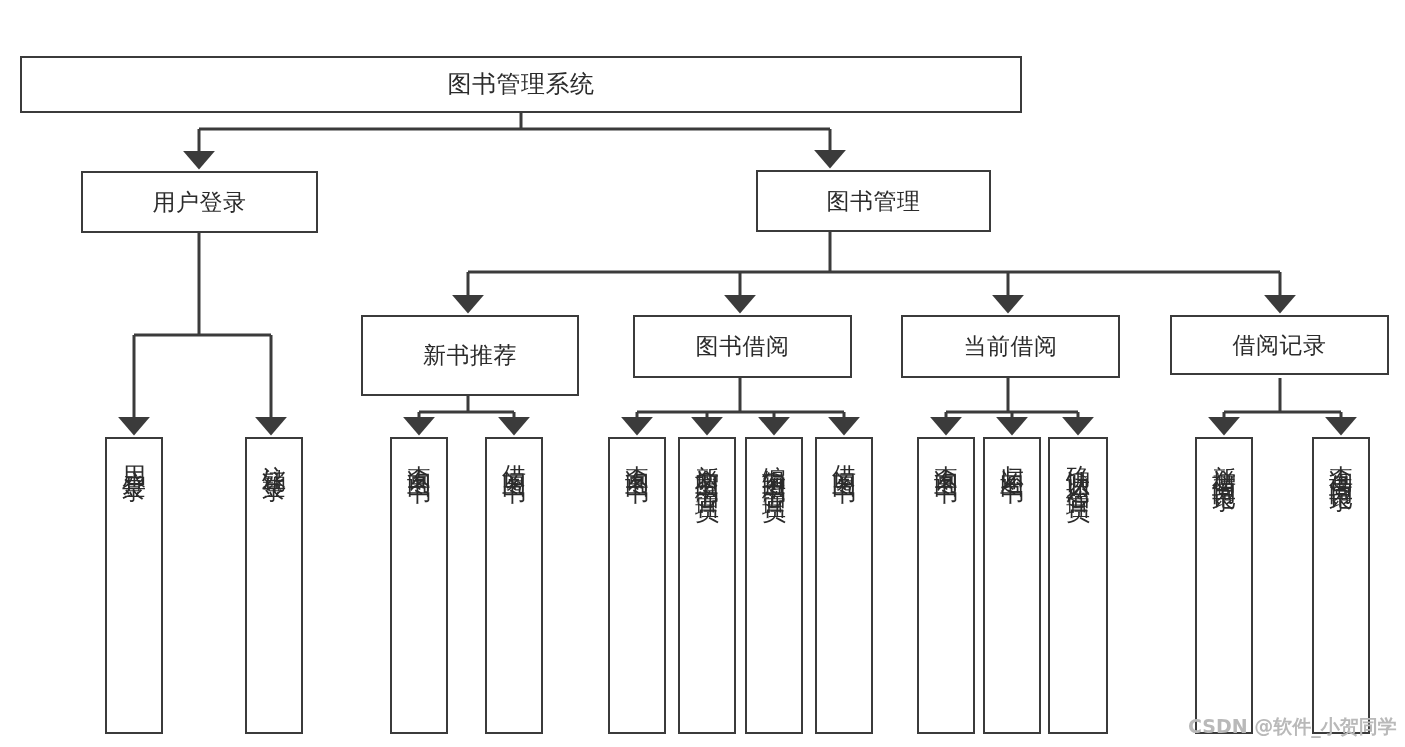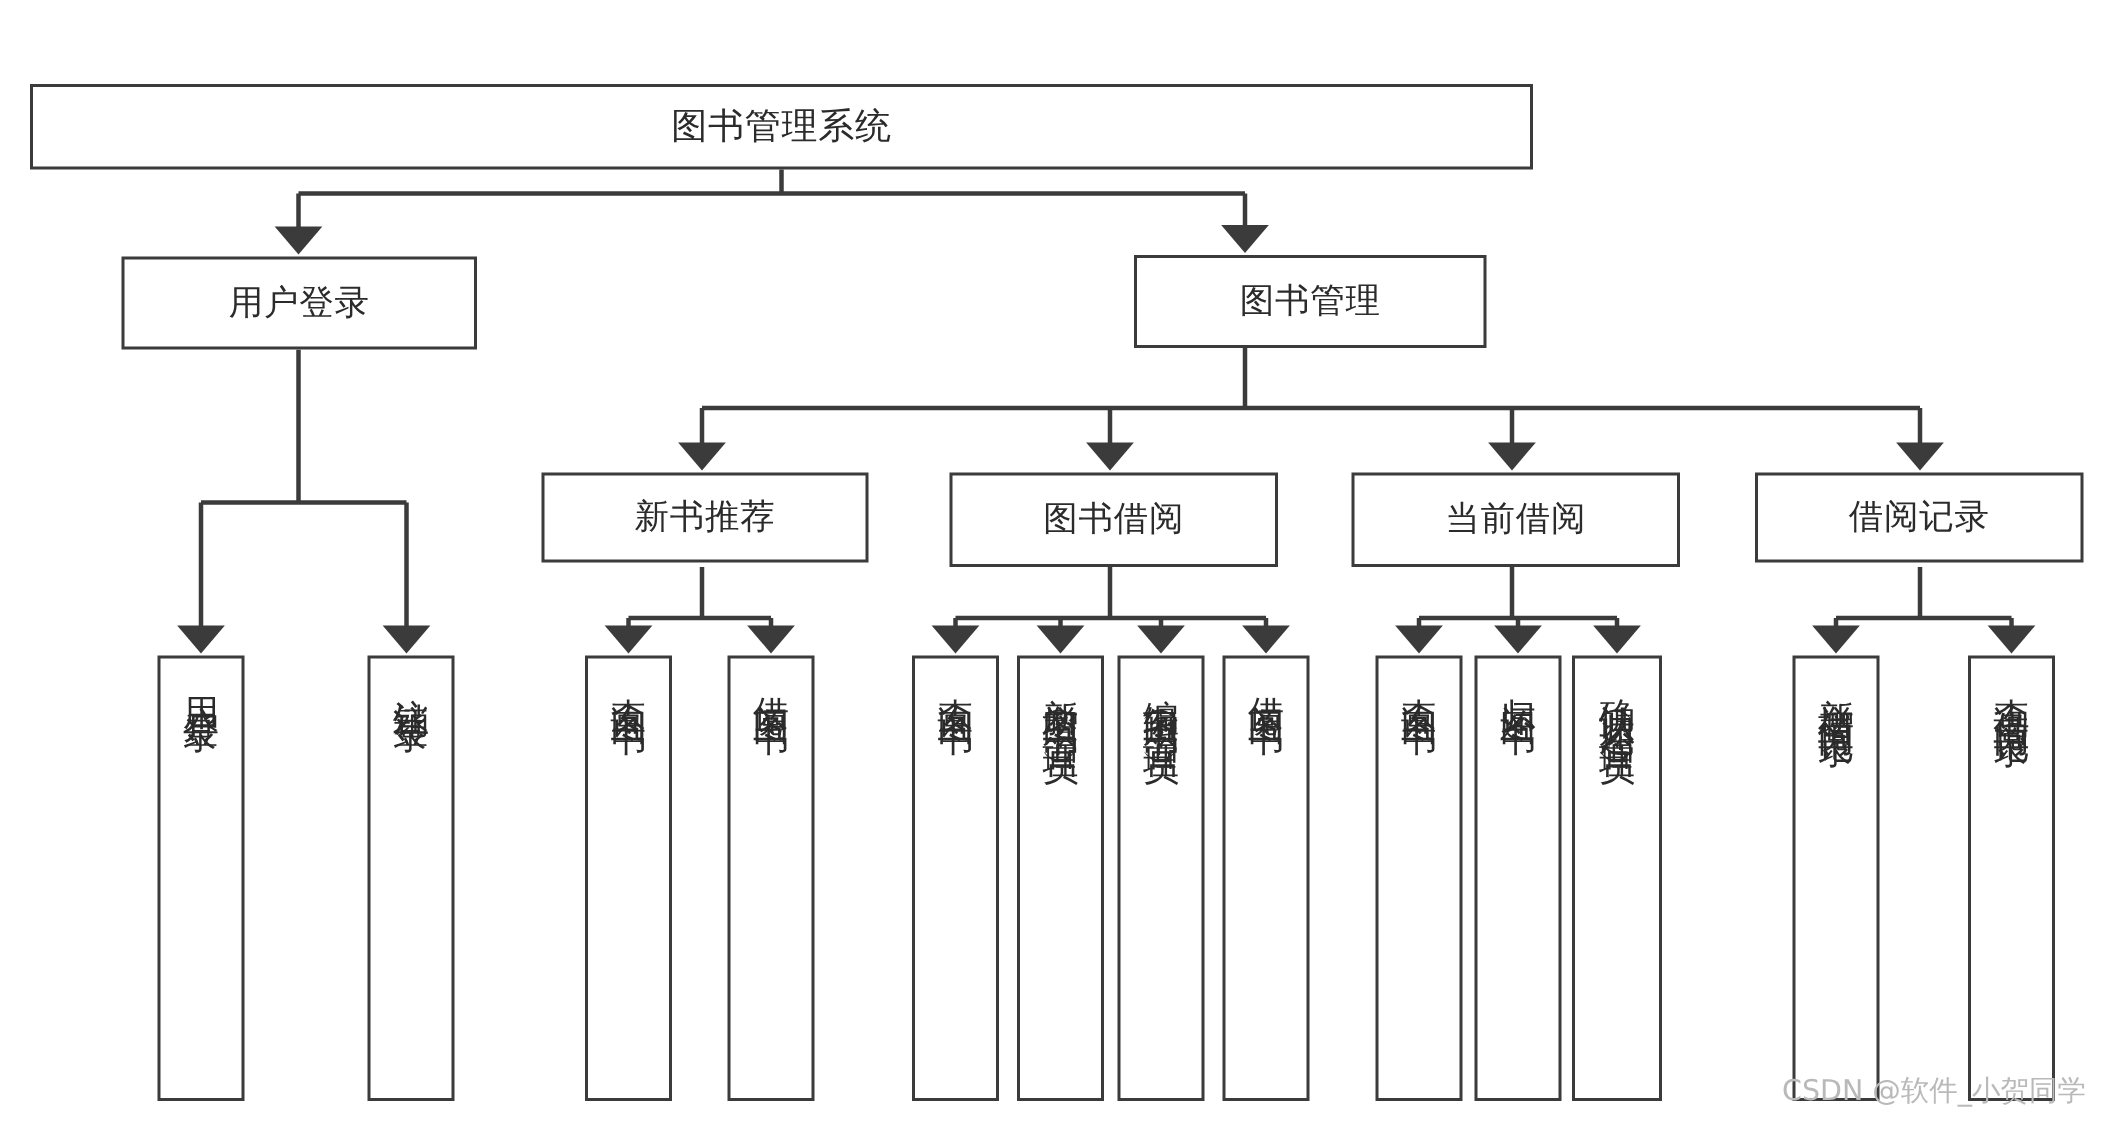--- a/index.html
+++ b/index.html
@@ -63,20 +63,21 @@
   }
   #watermark {
     position: absolute;
     left: 1188px;
     top: 714px;
     font-size: 19px;
     color: #b9b9b9;
     white-space: nowrap;
     z-index: 6;
     font-family: "DejaVu Sans", "Liberation Sans", sans-serif;
+    font-weight: bold;
   }
 </style>
 </head>
 <body>
 
 <div id="diagram-canvas">
 
   <svg id="edge-layer" viewBox="0 0 1405 747" xmlns="http://www.w3.org/2000/svg">
     <defs>
       <marker id="arrowhead" markerWidth="9" markerHeight="11" refX="3.2" refY="5.5" orient="auto" markerUnits="strokeWidth">
@@ -135,21 +136,21 @@
   </div>
 
   <div class="node h-node" style="left:81px; top:171px; width:237px; height:62px;">
     <span class="node-label">用户登录</span>
   </div>
 
   <div class="node h-node" style="left:712px; top:170px; width:235px; height:62px;margin-left:44px;">
     <span class="node-label">图书管理</span>
   </div>
 
-  <div class="node h-node" style="left:361px; top:315px; width:218px; height:60px;">
+  <div class="node h-node" style="left:361px; top:315px; width:218px; height:81px;">
     <span class="node-label">新书推荐</span>
   </div>
 
   <div class="node h-node" style="left:633px; top:315px; width:219px; height:63px;">
     <span class="node-label">图书借阅</span>
   </div>
 
   <div class="node h-node" style="left:901px; top:315px; width:219px; height:63px;">
     <span class="node-label">当前借阅</span>
   </div>

